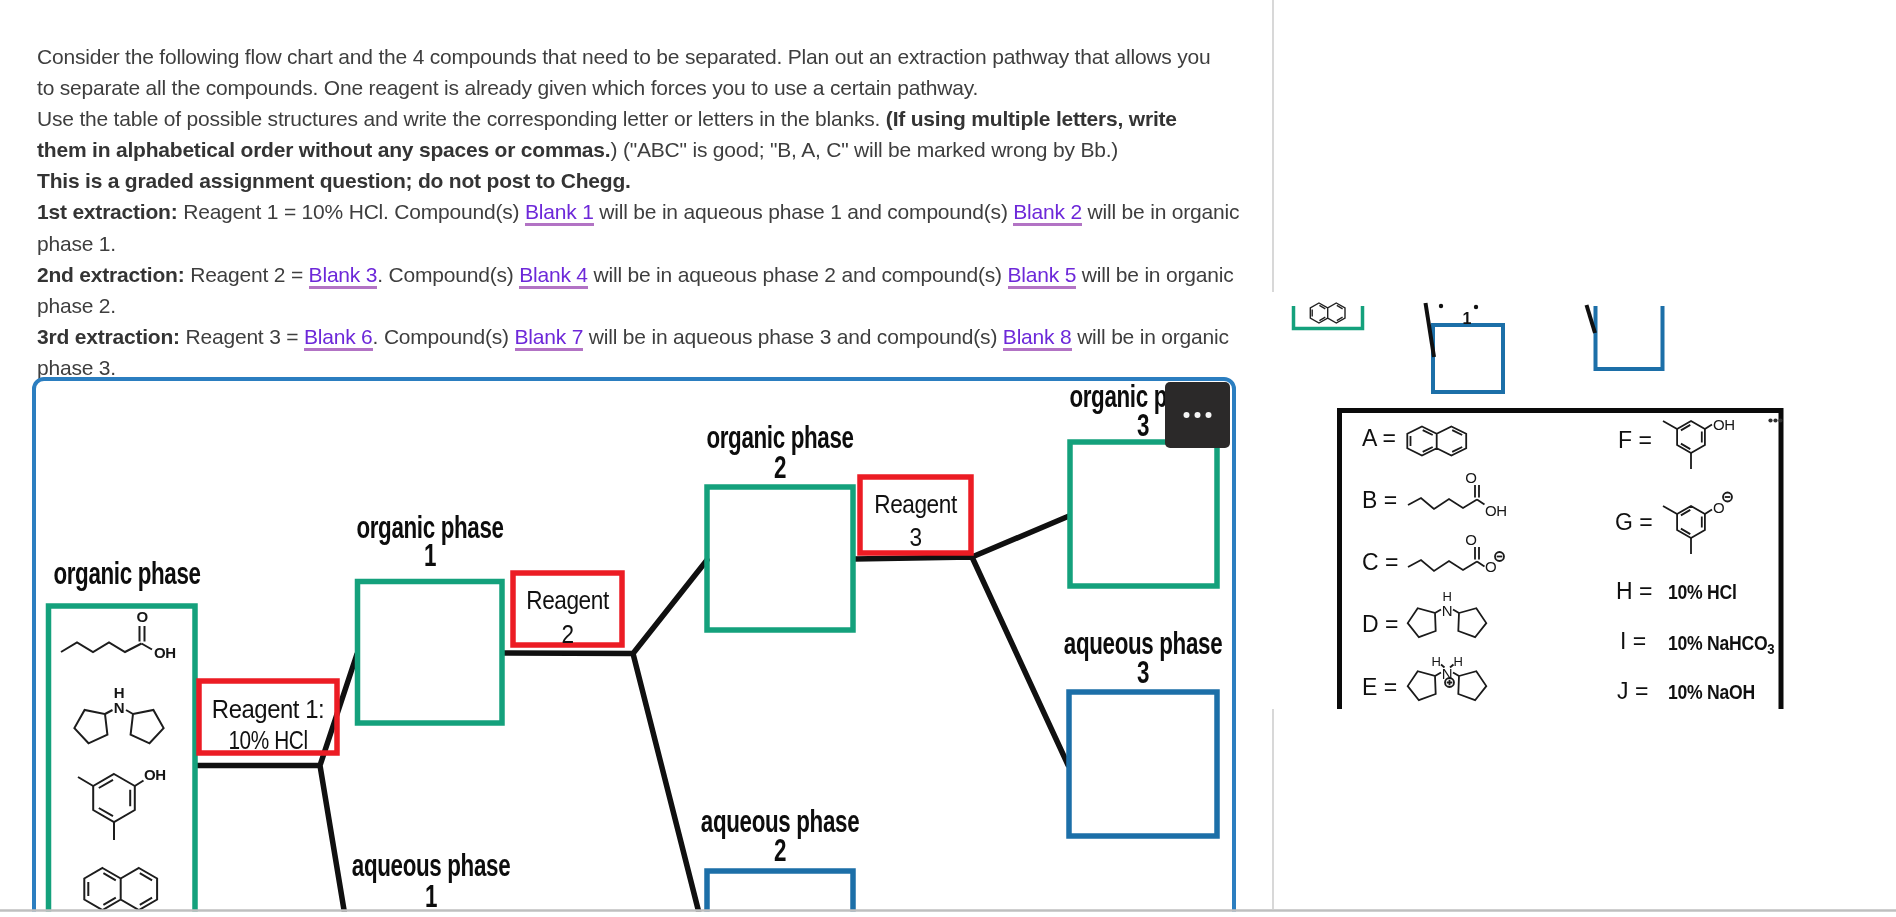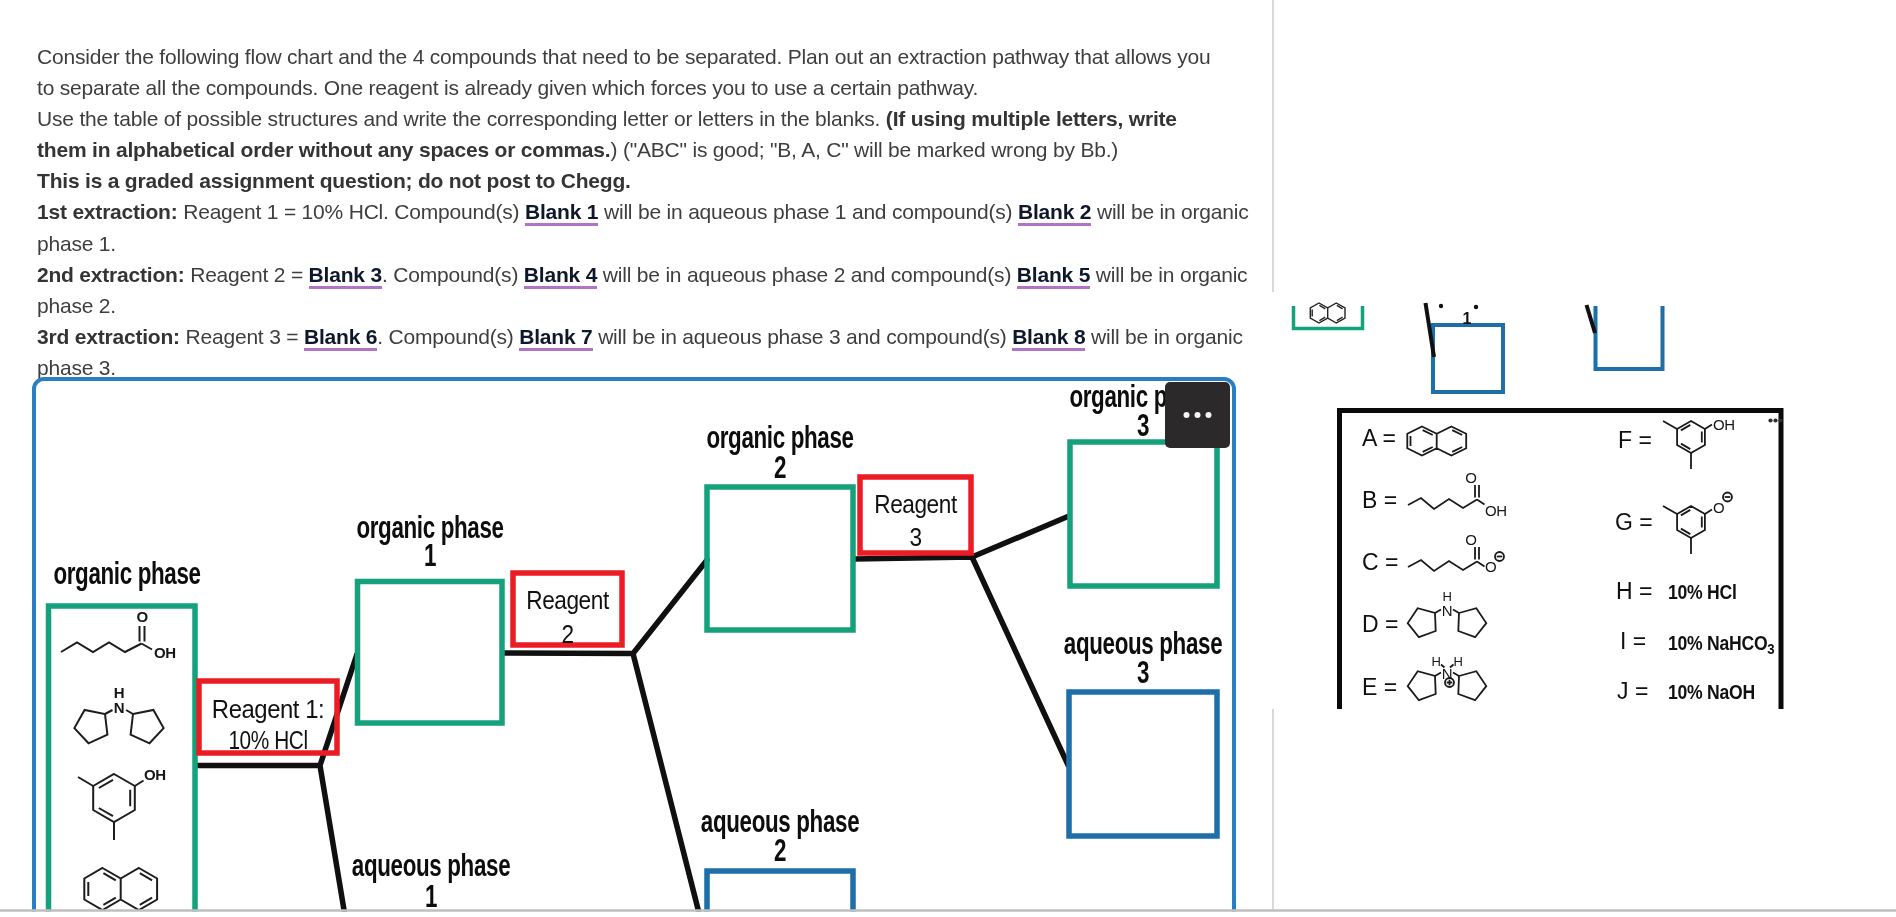--- a/index.html
+++ b/index.html
@@ -1,21 +1,21 @@
 <!DOCTYPE html>
 <html><head>
 <meta charset="utf-8">
 <style>
   html,body{margin:0;padding:0;background:#ffffff;}
   #page{position:relative;width:1896px;height:917px;overflow:hidden;background:#fff;
         font-family:"Liberation Sans",sans-serif;}
   #qtext{position:absolute;left:37px;top:41px;white-space:nowrap;
          font-size:21px;line-height:31.1px;color:#3e3e3e;letter-spacing:-0.2px;}
   #qtext b{color:#343434;}
-  .bl{font-weight:bold;color:#0f172a;border-bottom:3px solid #b273c4;}
+  .bl{font-weight:normal;color:#6d28d9;border-bottom:3px solid #b273c4;}
   svg{position:absolute;left:0;top:0;}
   svg text{font-family:"Liberation Sans",sans-serif;}
   .lbl{font-weight:bold;font-size:32px;fill:#0d0d0d;letter-spacing:-0.5px;}
   .rg{font-size:26px;fill:#111;letter-spacing:-0.5px;}
   .atom{font-size:15px;fill:#161616;font-weight:bold;letter-spacing:-0.5px;}
   .atm2{font-size:15px;fill:#161616;letter-spacing:-0.3px;}
   .ser{font-family:"Liberation Serif",serif;font-size:23px;fill:#101010;}
   .val{font-size:20px;fill:#101010;font-weight:bold;letter-spacing:-0.3px;}
 </style>
 </head>

